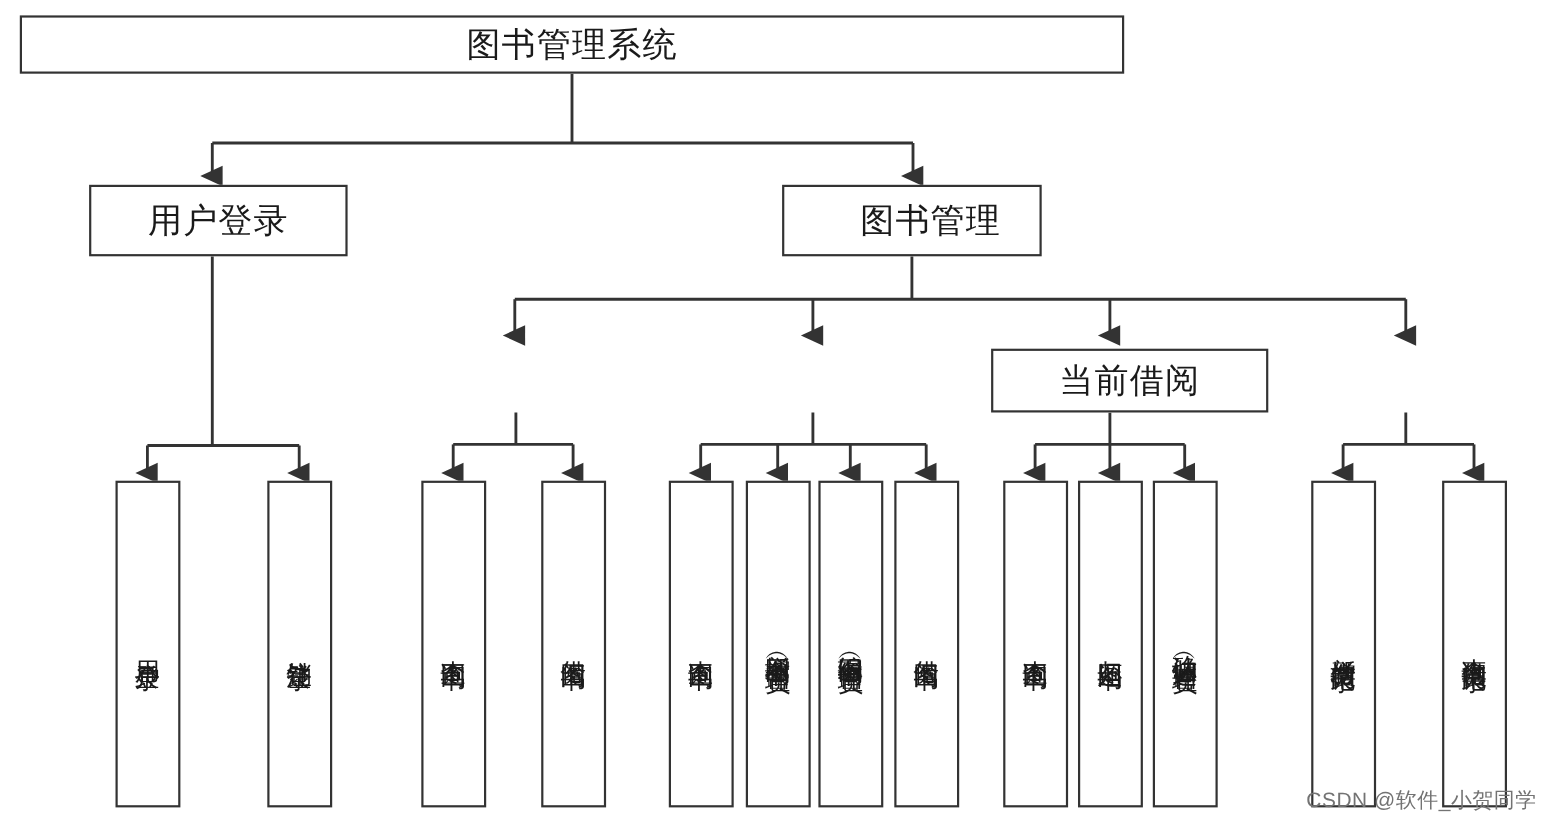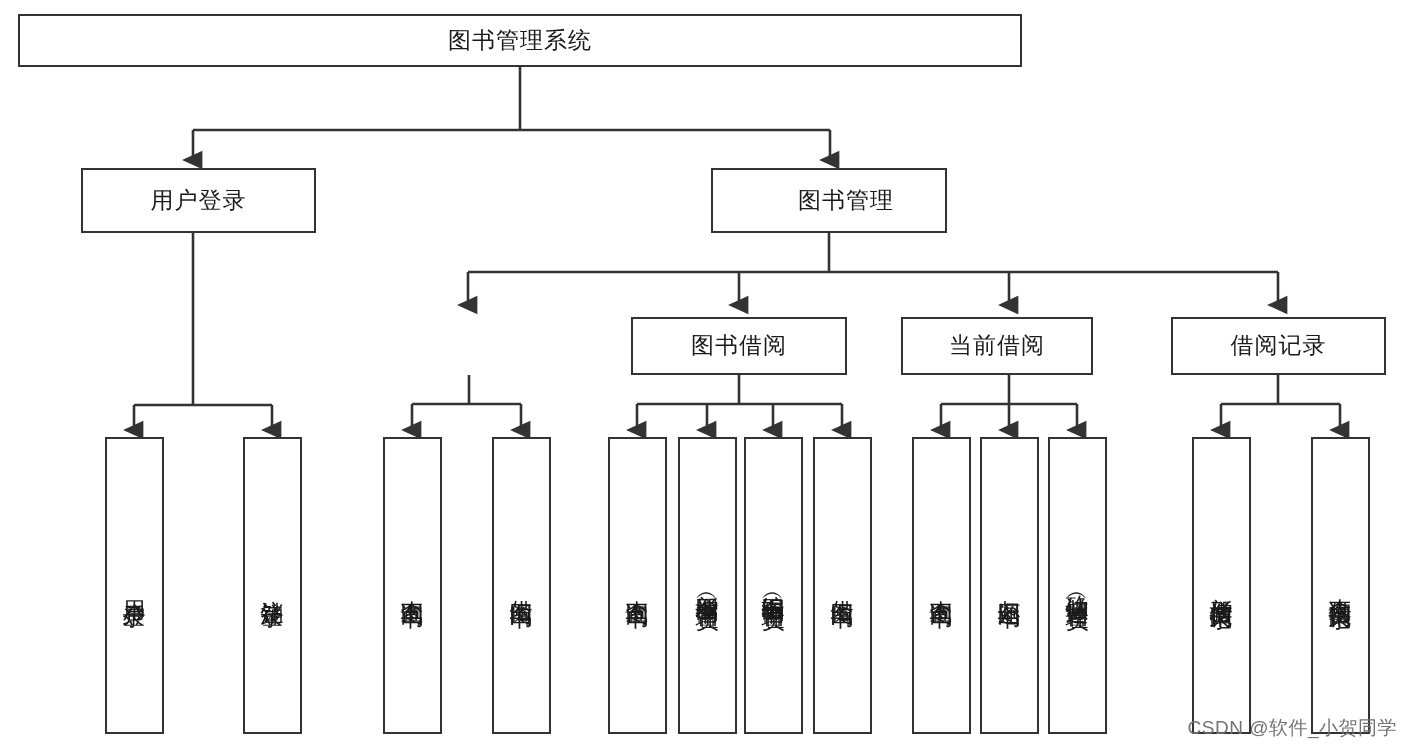--- a/index.html
+++ b/index.html
@@ -29,21 +29,21 @@
     position: absolute;
     box-sizing: border-box;
     border: 2px solid #333333;
     background: #ffffff;
     display: flex;
     align-items: center;
     justify-content: center;
     color: #1a1a1a;
   }
   .node.horiz {
-    font-size: 23px;
+    font-size: 31px;
     letter-spacing: 1px;
     line-height: 1.2;
     text-align: left;
   }
   .node.vert {
     font-size: 23px;
     line-height: 1.22;
     letter-spacing: 2px;
     text-align: center;
     writing-mode: vertical-rl;
@@ -127,28 +127,22 @@
     <span>图书管理系统</span>
   </div>
 
   <div class="node horiz" style="left:81px; top:168px; width:235px; height:65px;">
     <span>用户登录</span>
   </div>
   <div class="node horiz" style="left:711px; top:168px; width:236px; height:65px;padding-left:34px;">
     <span>图书管理</span>
   </div>
 
-  <div class="node horiz" style="left:631px; top:317px; width:216px; height:58px;">
-    <span>图书借阅</span>
-  </div>
-  <div class="node horiz" style="left:901px; top:317px; width:192px; height:58px;">
+  <div class="node horiz" style="left:901px; top:317px; width:252px; height:58px;">
     <span>当前借阅</span>
-  </div>
-  <div class="node horiz" style="left:1171px; top:317px; width:215px; height:58px;">
-    <span>借阅记录</span>
   </div>
 
   <div class="node vert" style="left:105px; top:437px; width:59px; height:297px;">
     <span class="vtext">用户登录</span>
   </div>
   <div class="node vert" style="left:243px; top:437px; width:59px; height:297px;">
     <span class="vtext">注销登录</span>
   </div>
 
   <div class="node vert" style="left:383px; top:437px; width:59px; height:297px;">

